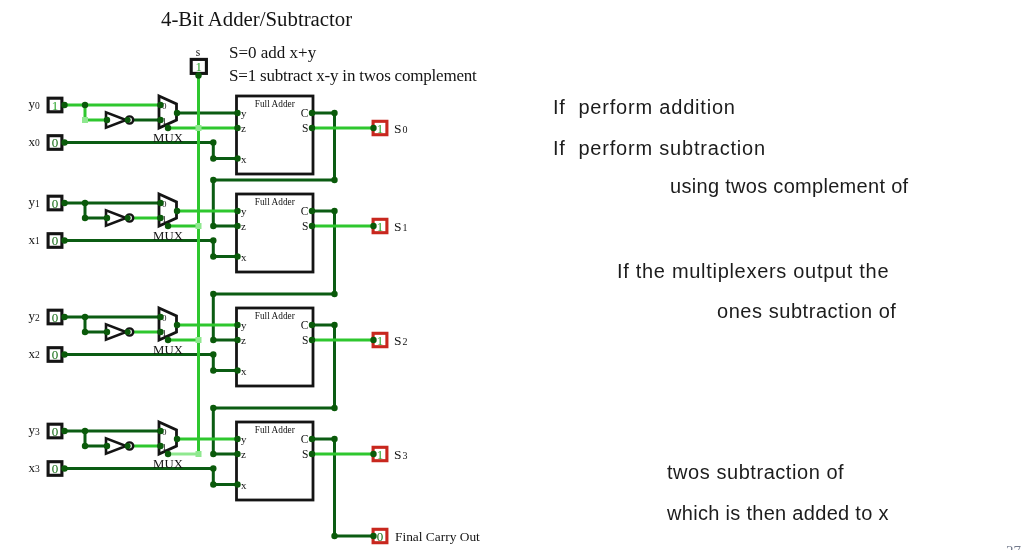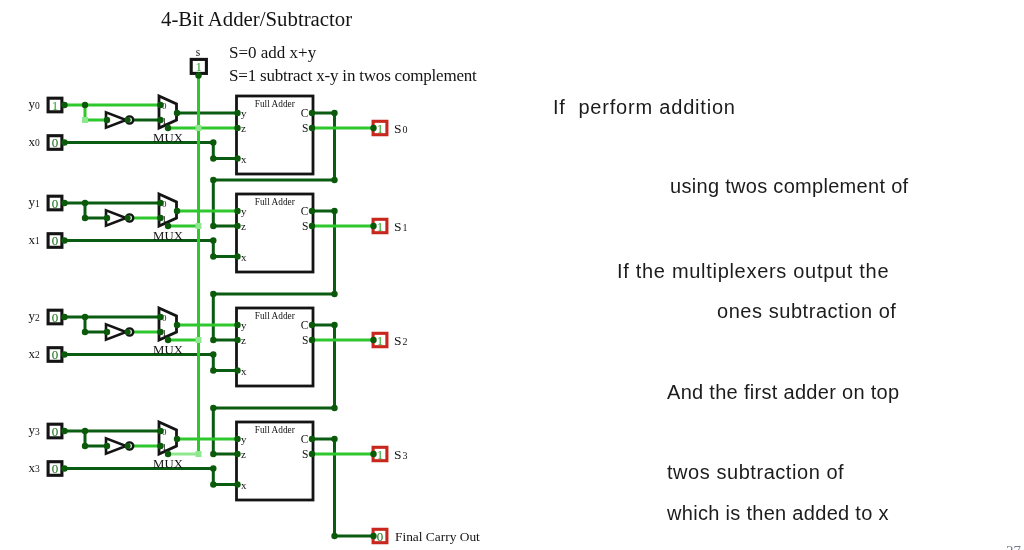--- a/index.html
+++ b/index.html
@@ -237,19 +237,19 @@
 <circle cx="373.5" cy="454" r="3.2" fill="#0a5a0a"></circle>
 <circle cx="334.5" cy="439" r="3.2" fill="#0a5a0a"></circle>
 <circle cx="334.5" cy="536" r="3.2" fill="#0a5a0a"></circle>
 <circle cx="373.5" cy="536" r="3.2" fill="#0a5a0a"></circle>
 <circle cx="198.5" cy="75.5" r="3.2" fill="#0a5a0a"></circle>
 <text x="161" y="25.5" font-family="Liberation Serif, serif" font-size="20.8" fill="#141414" text-anchor="start">4-Bit Adder/Subtractor</text>
 <text x="229" y="57.5" font-family="Liberation Serif, serif" font-size="17" fill="#141414" text-anchor="start">S=0 add x+y</text>
 <text x="229" y="80.5" font-family="Liberation Serif, serif" font-size="17" fill="#141414" text-anchor="start" letter-spacing="-0.2">S=1 subtract x-y in twos complement</text>
 </svg>
 <div class="t" style="left:553px;top:92.0px;letter-spacing:0.8px">If&nbsp;&nbsp;perform addition</div>
+<div class="t" style="left:553px;top:133.0px;letter-spacing:0.8px">If&nbsp;&nbsp;perform subtraction</div>
 <div class="t" style="left:670px;top:171.0px;letter-spacing:0.3px">using twos complement of</div>
 <div class="t" style="left:617px;top:256.0px;letter-spacing:0.7px">If the multiplexers output the</div>
 <div class="t" style="left:717px;top:296.1px;letter-spacing:0.55px">ones subtraction of</div>
-<div class="t" style="left:667px;top:376.5px;letter-spacing:0.3px">And the first adder on top</div>
 <div class="t" style="left:667px;top:457.3px;letter-spacing:0.55px">twos subtraction of</div>
 <div class="t" style="left:667px;top:498.4px;letter-spacing:0.3px">which is then added to x</div>
 <div style="position:absolute;left:1006px;top:543px;font-size:15px;color:#737a8c">27</div>
 </div>
 </body></html>

